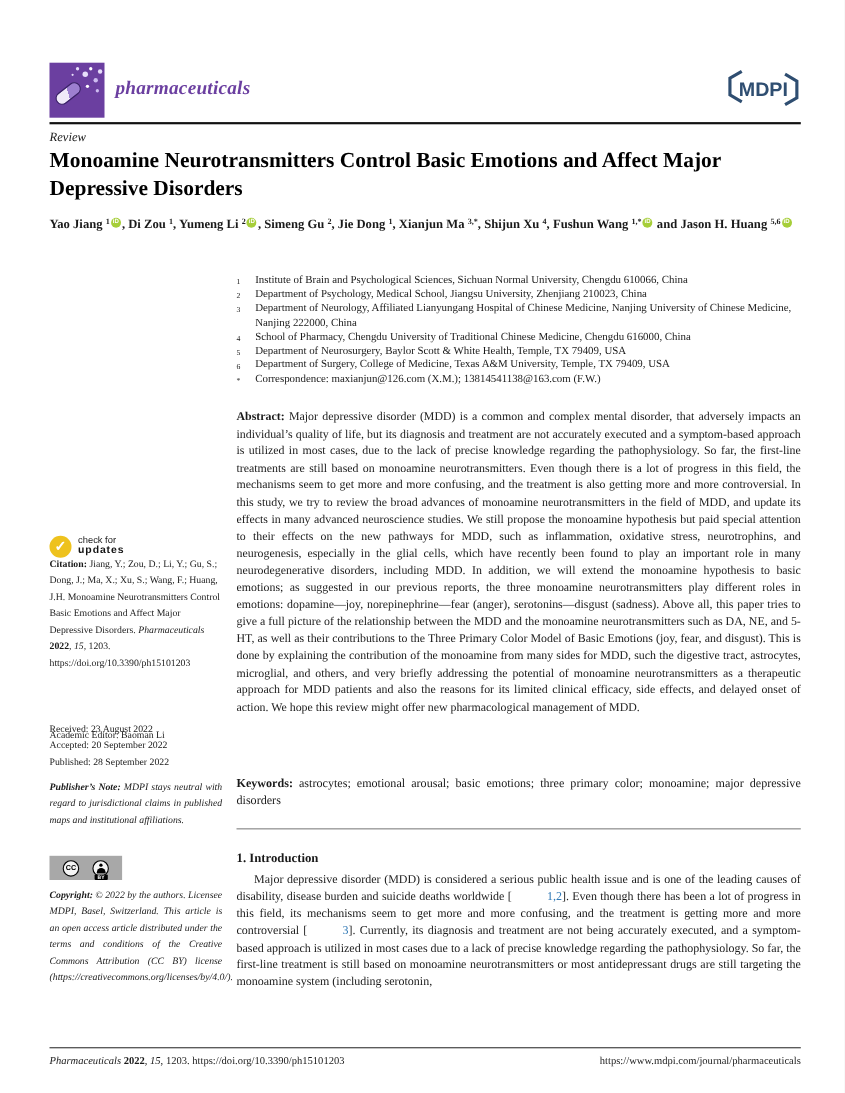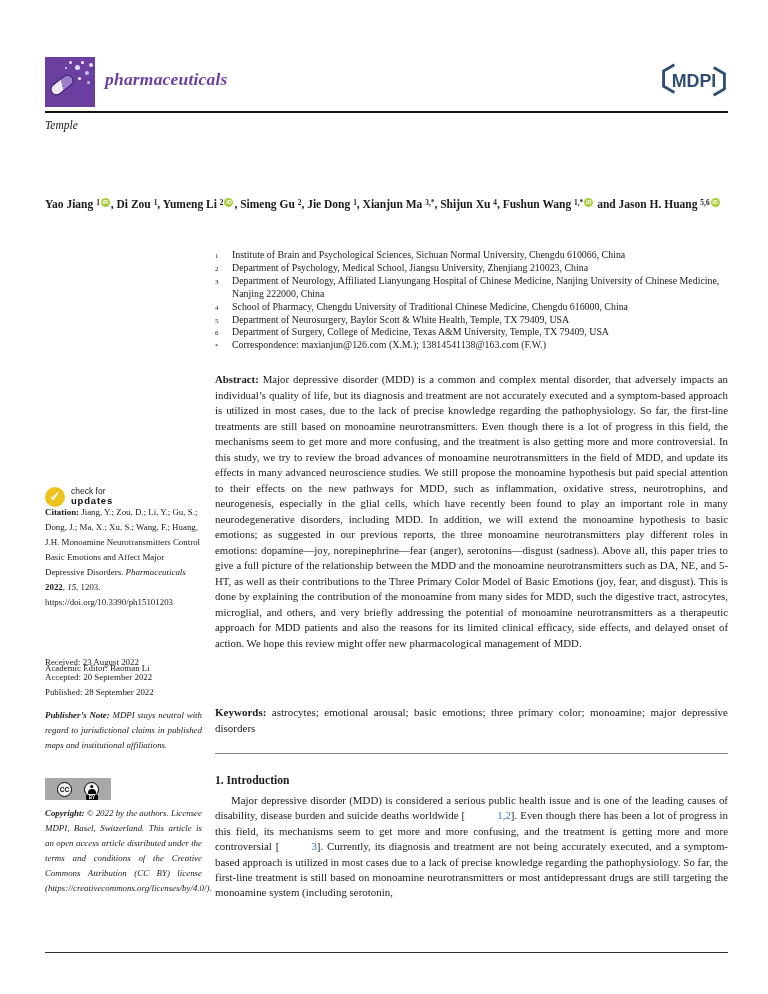--- a/index.html
+++ b/index.html
@@ -141,21 +141,22 @@
     <div class="mdpi-logo">
       <svg width="68" height="36" viewBox="0 0 76 40">
         <path d="M16,3 L4,10 L4,27 L16,34" fill="none" stroke="#2f4e71" stroke-width="3.2"></path>
         <path d="M60,6 L72,13 L72,30 L60,37" fill="none" stroke="#2f4e71" stroke-width="3.2"></path>
         <text x="13" y="28" font-family="Liberation Sans, sans-serif" font-size="20" font-weight="bold" fill="#2f4e71">MDPI</text>
       </svg>
     </div>
   </header>
   <div class="header-rule"></div>
 
-  <div class="review-label">Temple</div>
+  <div class="review-label">Review</div>
+  <h1 class="title">Monoamine Neurotransmitters Control Basic Emotions and Affect Major Depressive Disorders</h1>
   <div class="authors"><span>Yao Jiang </span><span class="sup">1</span><span class="orcid">iD</span><span>, Di Zou </span><span class="sup">1</span><span>, Yumeng Li </span><span class="sup">2</span><span class="orcid">iD</span><span>, Simeng Gu </span><span class="sup">2</span><span>, Jie Dong </span><span class="sup">1</span><span>, Xianjun Ma </span><span class="sup">3,*</span><span>, Shijun Xu </span><span class="sup">4</span><span>, Fushun Wang </span><span class="sup">1,*</span><span class="orcid">iD</span><span> and Jason H. Huang </span><span class="sup">5,6</span><span class="orcid">iD</span></div>
 
   <div class="affiliations">
     <div class="aff-row">
       <span class="aff-label">1</span>
       <span class="aff-text">Institute of Brain and Psychological Sciences, Sichuan Normal University, Chengdu 610066, China</span>
     </div>
     <div class="aff-row">
       <span class="aff-label">2</span>
       <span class="aff-text">Department of Psychology, Medical School, Jiangsu University, Zhenjiang 210023, China</span>
@@ -213,14 +214,18 @@
       <span class="cc-circle">
           <span class="p-head"></span>
           <span class="p-body"></span>
         </span>
       <span class="cc-by">BY</span>
     </div>
     <p class="side-abs copyright-block justify"><span class="b">Copyright: </span><span>© 2022 by the authors. Licensee MDPI, Basel, Switzerland. This article is an open access article distributed under the terms and conditions of the Creative Commons Attribution (CC BY) license (https://creativecommons.org/licenses/by/4.0/).</span></p>
   </aside>
 
   <div class="footer-rule"></div>
+  <footer class="footer">
+    <span><span class="i">Pharmaceuticals </span><span class="b">2022</span><span>, </span><span class="i">15</span><span>, 1203. https://doi.org/10.3390/ph15101203</span></span>
+    <span>https://www.mdpi.com/journal/pharmaceuticals</span>
+  </footer>
 
 </div>
 
 </body></html>

